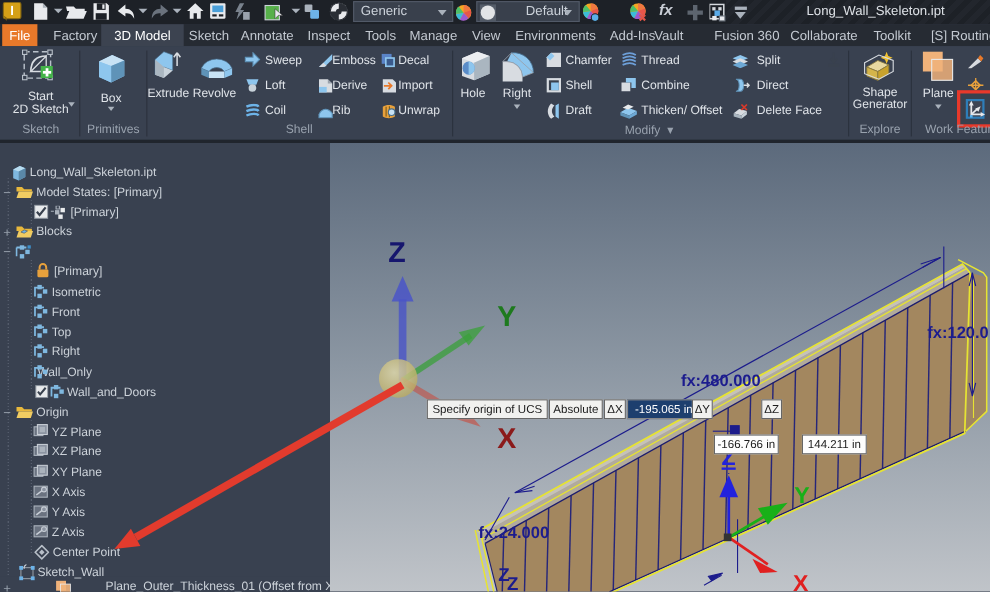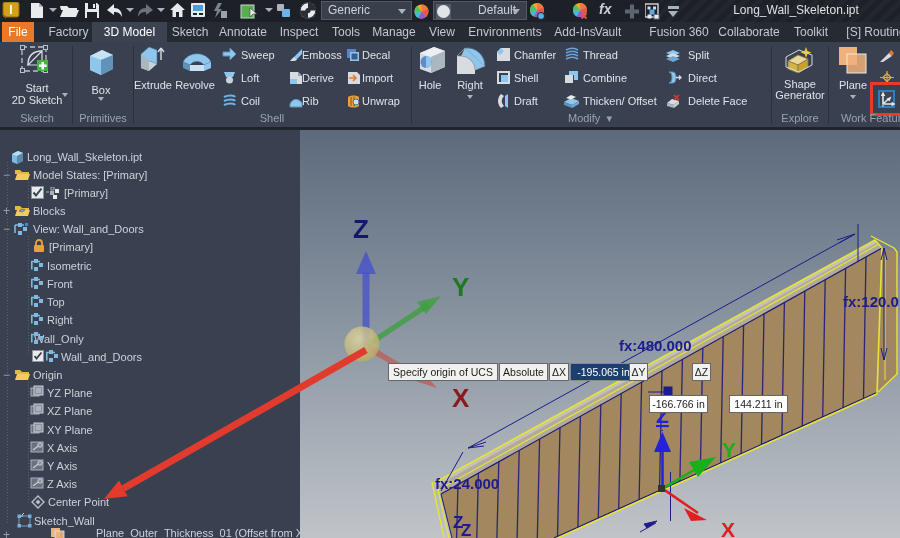--- a/index.html
+++ b/index.html
@@ -398,21 +398,20 @@
       </svg>
 <div class="trow" style="left:64px;top:54px">[Primary]</div>
 <div class="texp" style="left:3px;top:72px">+</div>
 <div class="trow" style="left:33px;top:72px">Blocks</div>
 <svg class="icn" style="left:14px;top:74px" width="16" height="13" viewBox="0 0 16 13">
         <path d="M1 2 h5 l2 2 h7 v2 h-14 Z" fill="#e8b83c"></path>
         <path d="M1 12 L3 6 h13 l-2 6 Z" fill="#f0cc62"></path>
         <path d="M5 7 l3 -2 3 1 -3 2 Z" fill="#6db3e8" stroke="#39414e" stroke-width="0.5"></path>
       </svg>
 <div class="texp" style="left:3px;top:90px">−</div>
-<div class="trow" style="left:33px;top:90px">View: Wall_and_Doors</div>
 <svg class="icn" style="left:14px;top:92px" width="15" height="14" viewBox="0 0 15 14">
         <path d="M1 3 h9 M1 3 v8" stroke="#7fb8e0" stroke-width="1.6" fill="none"></path>
         <rect x="4" y="1" width="4" height="4" fill="#7fb8e0"></rect>
         <rect x="9" y="5" width="4" height="4" fill="#7fb8e0"></rect>
         <rect x="4" y="9" width="4" height="4" fill="#7fb8e0"></rect>
         <rect x="11" y="1" width="3" height="3" fill="#3d8ec8"></rect>
       </svg>
 <svg class="icn" style="left:33px;top:109px" width="12" height="14" viewBox="0 0 12 14">
         <rect x="1" y="6" width="10" height="7" rx="1" fill="#e8a13c"></rect>
         <path d="M3 6 V4 a3 3 0 0 1 6 0 V6" fill="none" stroke="#e8a13c" stroke-width="1.8"></path>

